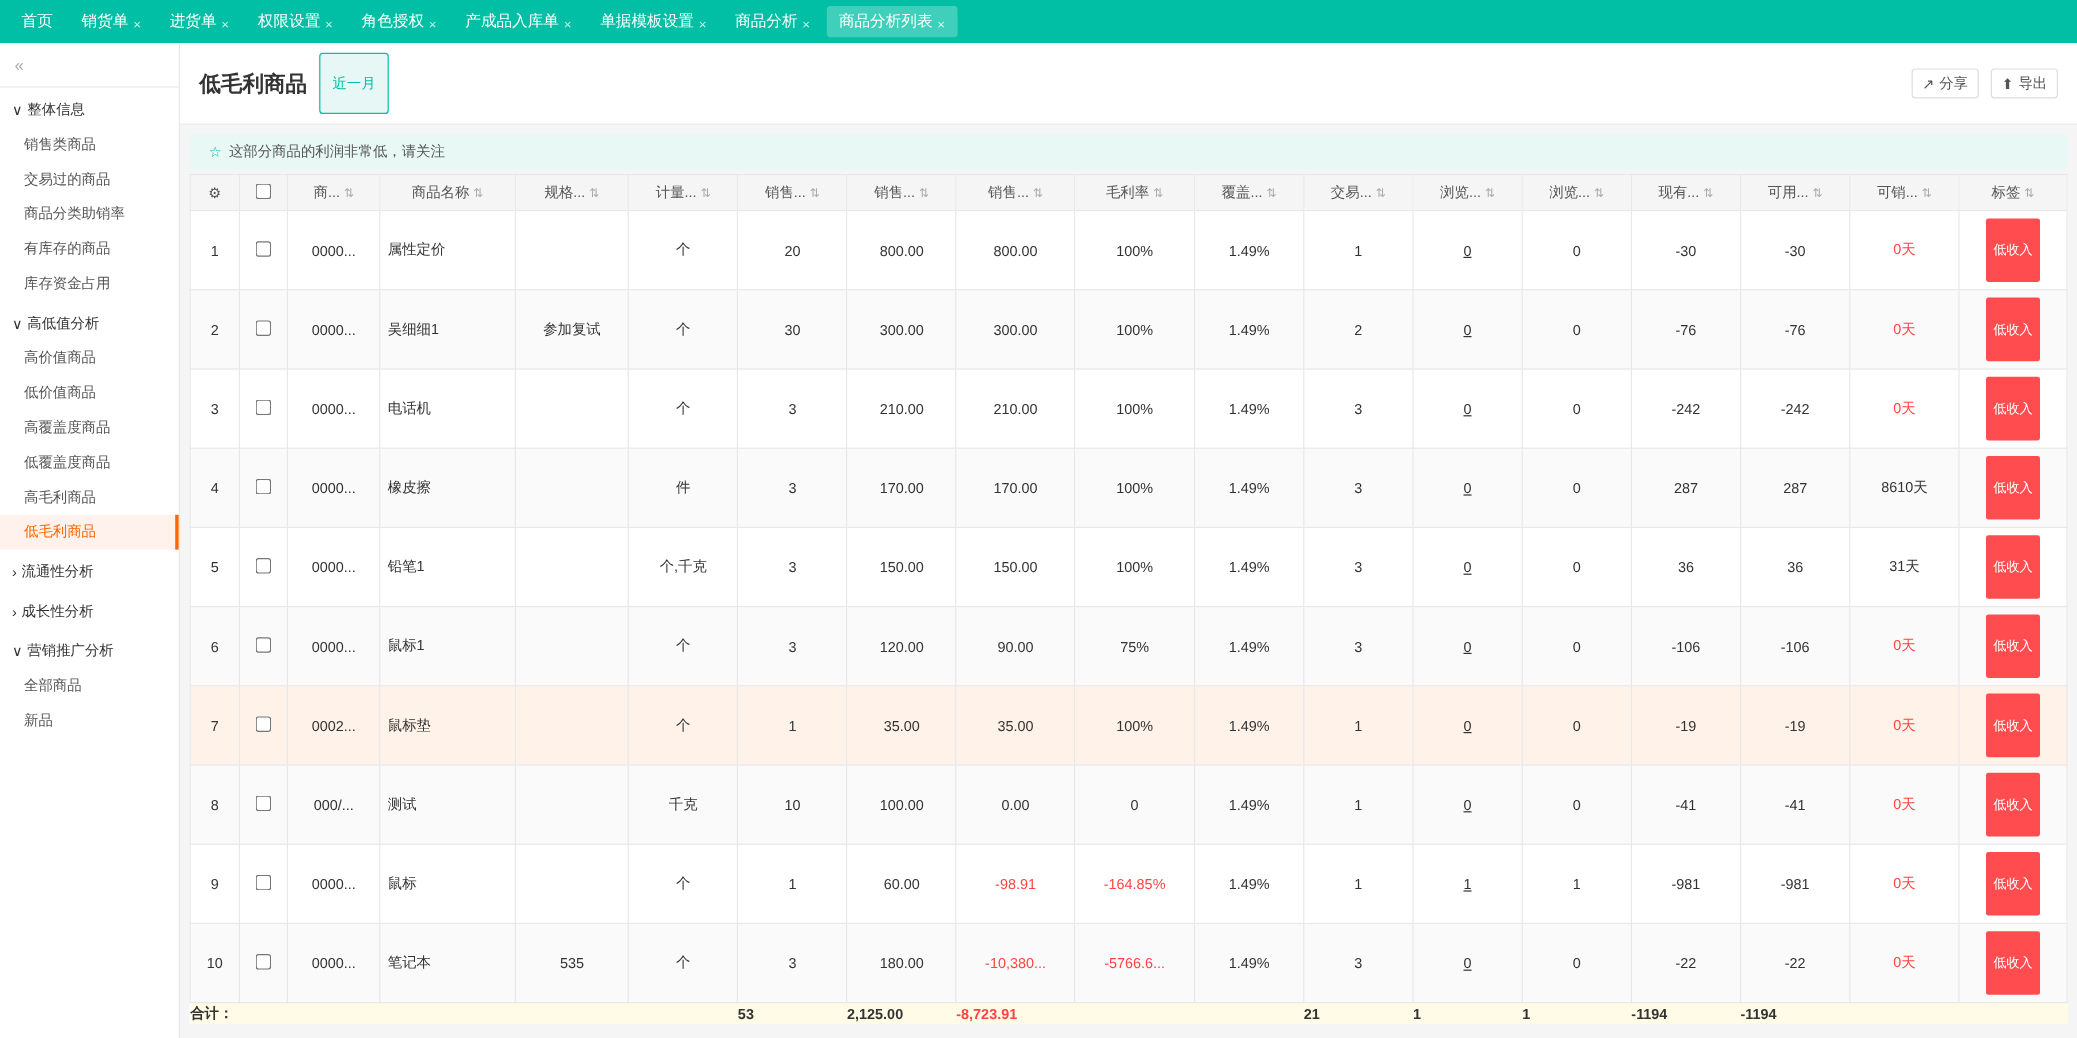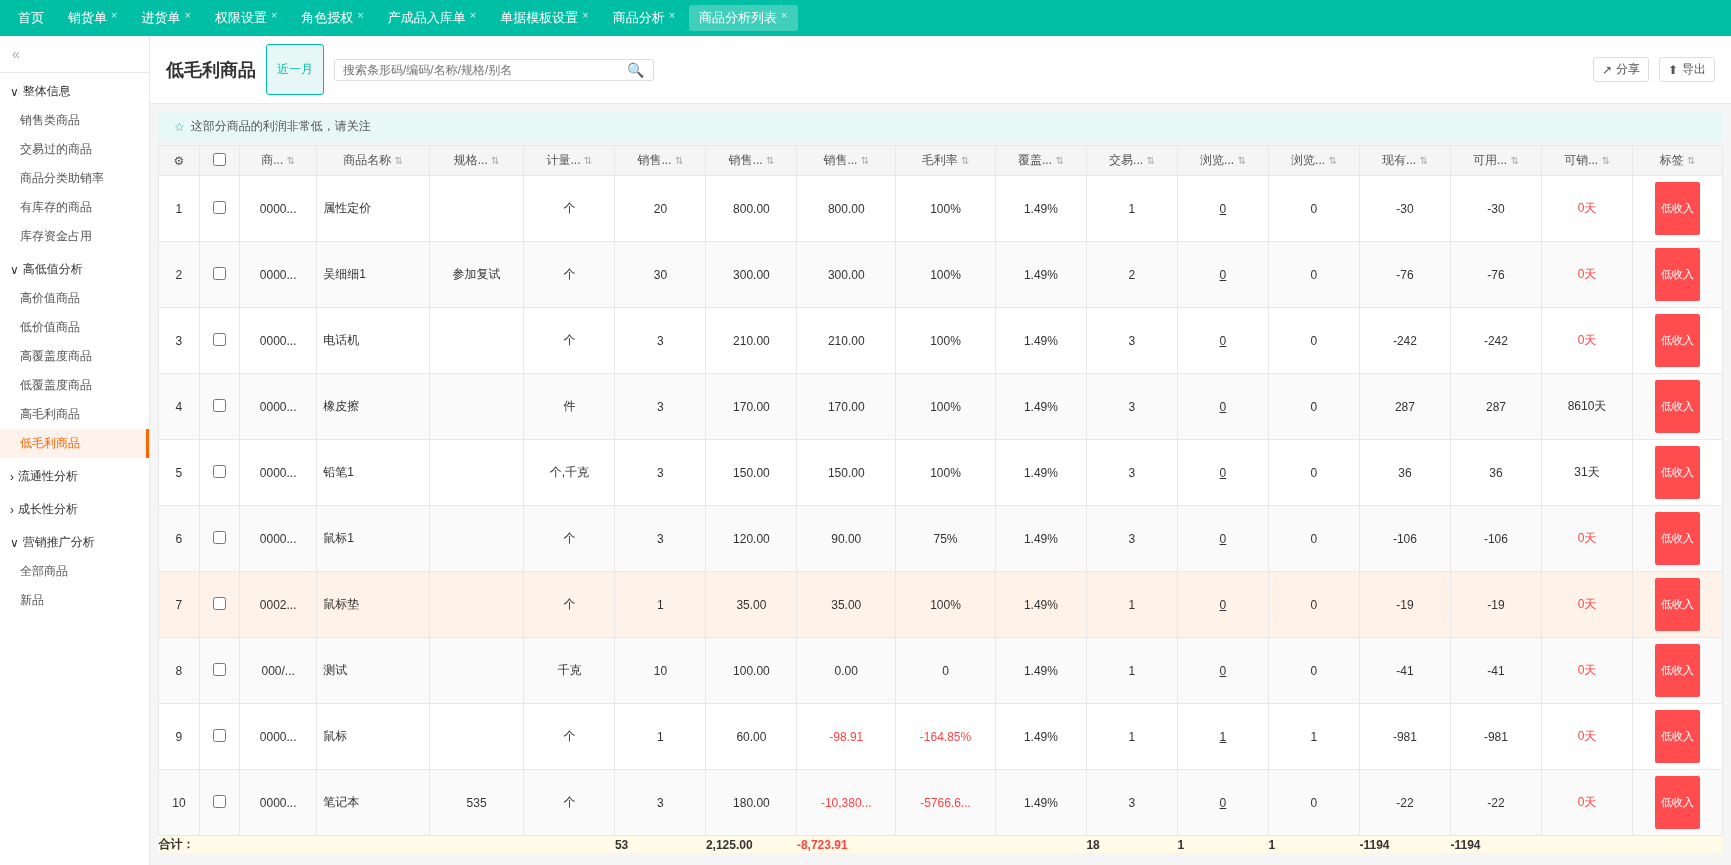--- a/index.html
+++ b/index.html
@@ -15,21 +15,21 @@
       gap: 4px;
     }
     .nav-item {
       color: #fff;
       padding: 4px 10px;
       cursor: pointer;
       border-radius: 3px;
       font-size: 13px;
       white-space: nowrap;
       display: flex;
-      align-items: flex-start;
+      align-items: flex-end;
       gap: 4px;
     }
     .nav-item.active { background: rgba(255,255,255,0.25); }
     .nav-close { font-size: 11px; opacity: 0.8; cursor: pointer; }
 
     
     .main-layout {
       display: flex;
       height: calc(100vh - 36px);
     }
@@ -341,24 +341,20 @@
       <div class="sidebar-item">全部商品</div>
       <div class="sidebar-item">新品</div>
     </div>
   </div>
 
   <div class="content">
 
     <div class="content-header">
       <h2 class="page-title">低毛利商品</h2>
       <button class="filter-btn">近一月</button>
-      <div class="search-box">
-        <input type="text" placeholder="搜索条形码/编码/名称/规格/别名" style="">
-        <span class="search-icon">🔍</span>
-      </div>
       <div class="header-actions">
         <button class="action-btn">
           <span>↗</span>
           <span>分享</span>
         </button>
         <button class="action-btn">
           <span>⬆</span>
           <span>导出</span>
         </button>
       </div>
@@ -596,21 +592,21 @@
     </tr>
           </tbody>
         <tfoot>
           <tr class="footer-row">
             <td colspan="6">合计：</td>
             <td>53</td>
             <td>2,125.00</td>
             <td style="color:#ff4444;">-8,723.91</td>
             <td></td>
             <td></td>
-            <td>18</td>
+            <td>21</td>
             <td>1</td>
             <td>1</td>
             <td>-1194</td>
             <td>-1194</td>
             <td></td>
             <td></td>
           </tr>
         </tfoot>
       </table>
     </div>

